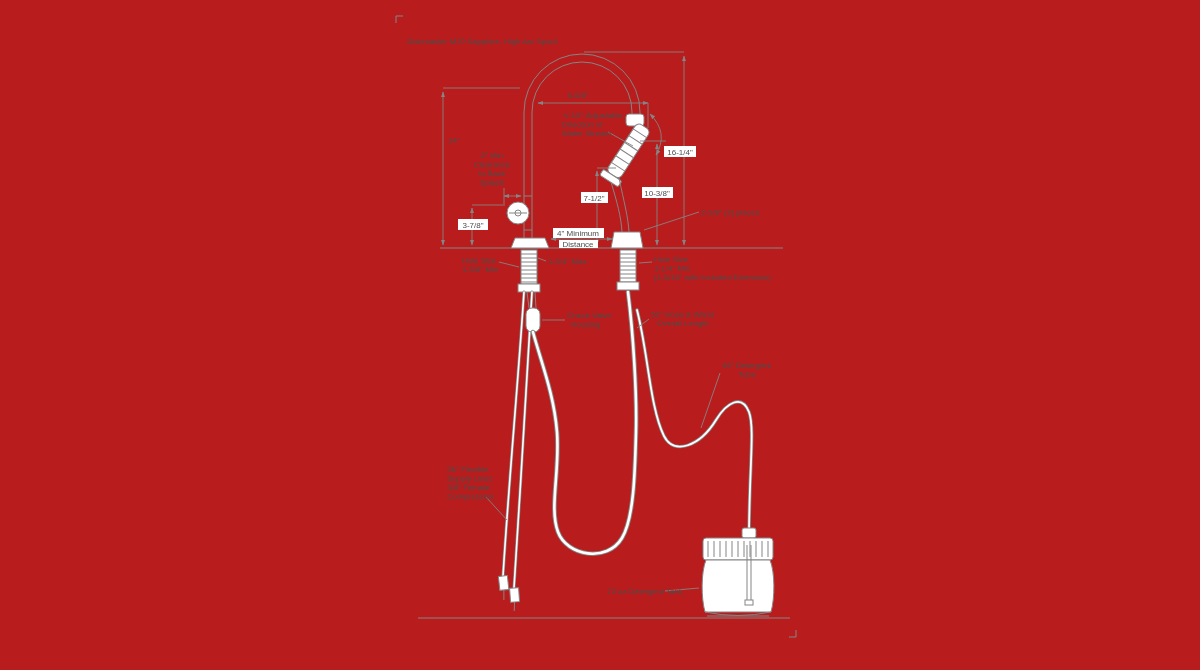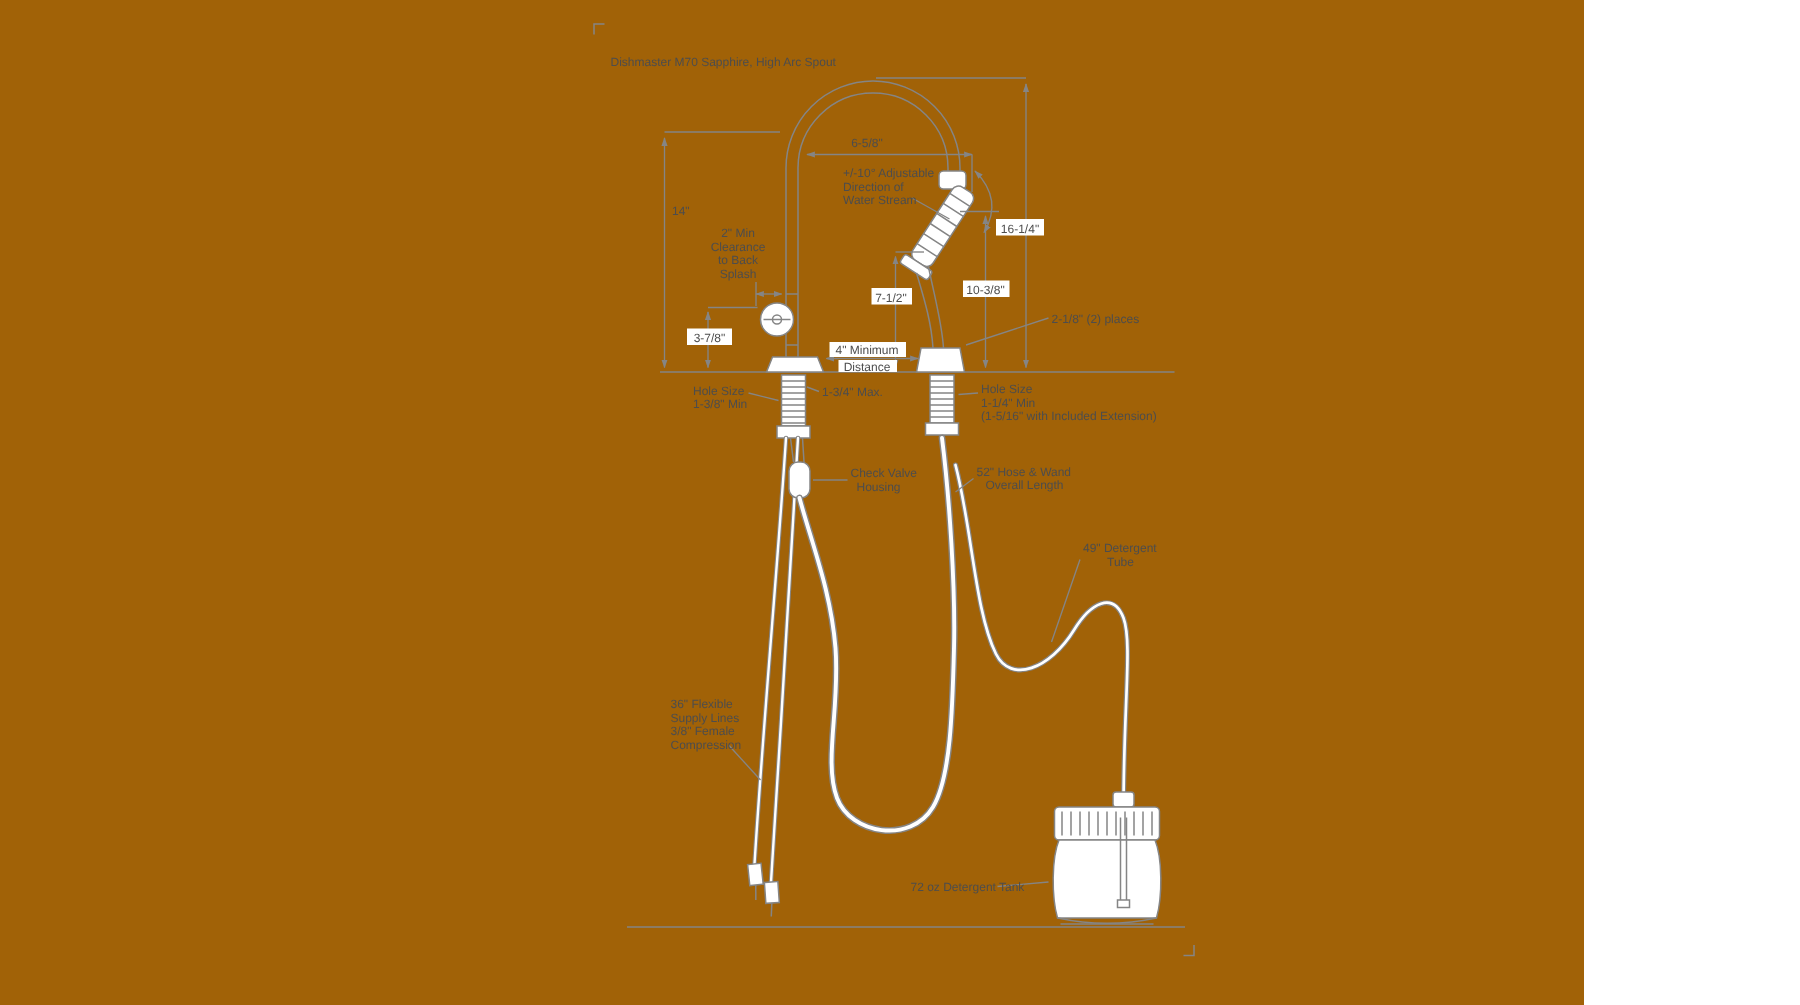--- a/index.html
+++ b/index.html
@@ -1,16 +1,16 @@
 <!DOCTYPE html>
 <html><head>
 <meta charset="utf-8">
 <style>
   html,body{margin:0;padding:0;background:#ffffff;}
-  .canvas{position:relative;width:1056px;height:670px;background:#a16207;overflow:hidden;}
+  .canvas{position:relative;width:1200px;height:670px;background:#b91c1c;overflow:hidden;}
   svg{position:absolute;left:0;top:0;}
   text{font-family:"Liberation Sans",sans-serif;font-size:8px;fill:#4d4d4d;}
   .t-mid{text-anchor:middle;}
   .ln{stroke:#858585;stroke-width:1;fill:none;}
   .lnw{stroke:#858585;stroke-width:1;fill:#ffffff;}
   .dim{stroke:#858585;stroke-width:0.9;fill:none;}
   .mask{fill:#ffffff;stroke:none;}
   .tube-o{stroke:#858585;fill:none;stroke-linecap:round;}
   .tube-i{stroke:#ffffff;fill:none;stroke-linecap:round;}
 </style>

